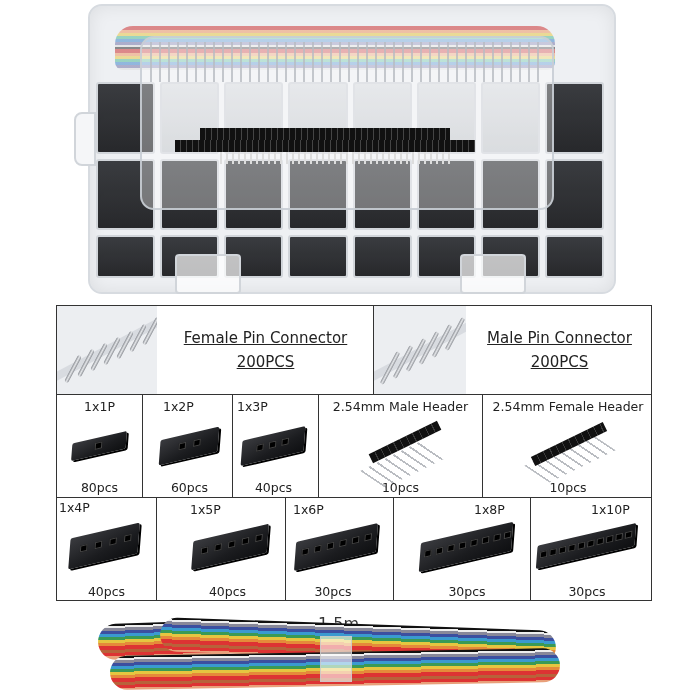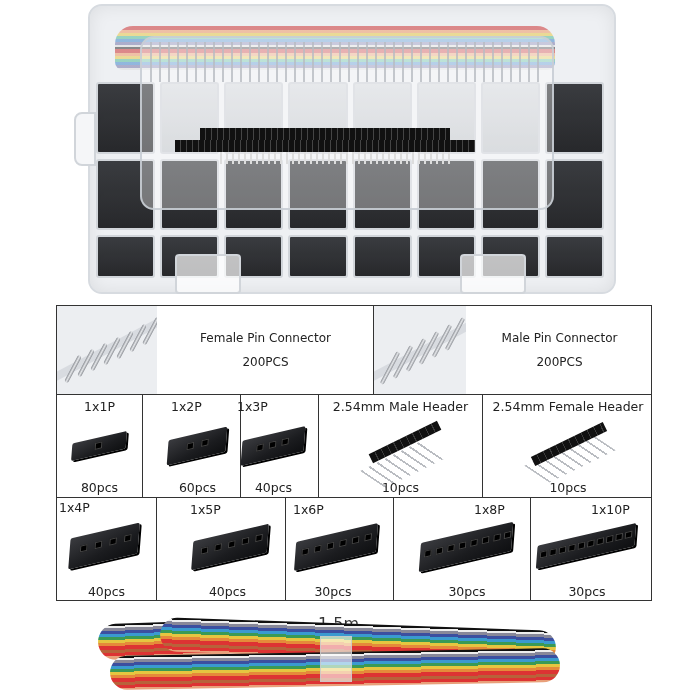--- a/index.html
+++ b/index.html
@@ -73,21 +73,21 @@
     position: absolute; top: 0; height: 100%; background: #eceef1; overflow: hidden;
   }
   .pin-photo .strip {
     position: absolute; left: -10px; bottom: 8px; width: 140px; height: 8px; background: #d8dbe0;
     transform: rotate(-28deg); transform-origin: left bottom;
   }
   .pin-photo .pin {
     position: absolute; width: 4px; height: 30px; background: linear-gradient(90deg,#8a8d93,#e5e7ea,#8a8d93);
     transform: rotate(28deg); border-radius: 2px;
   }
-  .big-label { position: absolute; text-align: center; font-size: 12px; line-height: 24px; color: #222; }
+  .big-label { position: absolute; text-align: center; font-size: 15px; line-height: 24px; color: #222; text-decoration: underline; }
 
   .cell-label { position: absolute; font-size: 12.5px; color: #222; white-space: nowrap; }
   .qty { position: absolute; bottom: 2px; left: 0; width: 100%; text-align: center; font-size: 12.5px; color: #222; }
 
   .housing {
     position: absolute; background: linear-gradient(160deg,#3a3b3f 0%,#1b1c1f 60%,#0e0f11 100%);
     border-radius: 2px; transform: skewX(-18deg) rotate(-14deg);
     box-shadow: 2px 2px 0 #000;
   }
   .housing .slot {
@@ -193,21 +193,21 @@
   </div>
 
   <div class="row r2">
     <div class="c" style="left:0;width:86px;">
       <div class="cell-label" style="left:0;width:100%;text-align:center;top:4px;">1x1P</div>
       <div class="housing" style="left:16px;top:42px;width:52px;height:18px;">
         <div class="slot" style="left:22px;"></div>
       </div>
       <div class="qty">80pcs</div>
     </div>
-    <div class="c" style="left:98px;width:86px;">
+    <div class="c" style="left:90px;width:86px;">
       <div class="cell-label" style="left:16px;top:4px;">1x2P</div>
       <div class="housing" style="left:14px;top:38px;width:56px;height:26px;">
         <div class="slot" style="left:18px;"></div>
           <div class="slot" style="left:32px;"></div>
       </div>
       <div class="qty">60pcs</div>
     </div>
     <div class="c" style="left:172px;width:90px;">
       <div class="cell-label" style="left:8px;top:4px;">1x3P</div>
       <div class="housing" style="left:14px;top:38px;width:60px;height:26px;">

